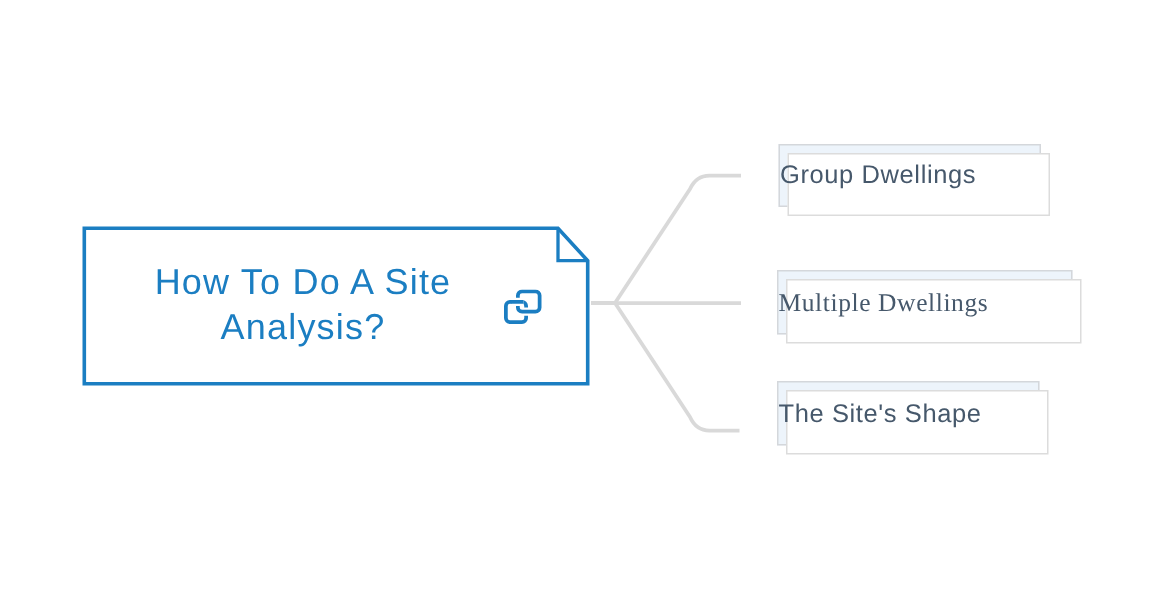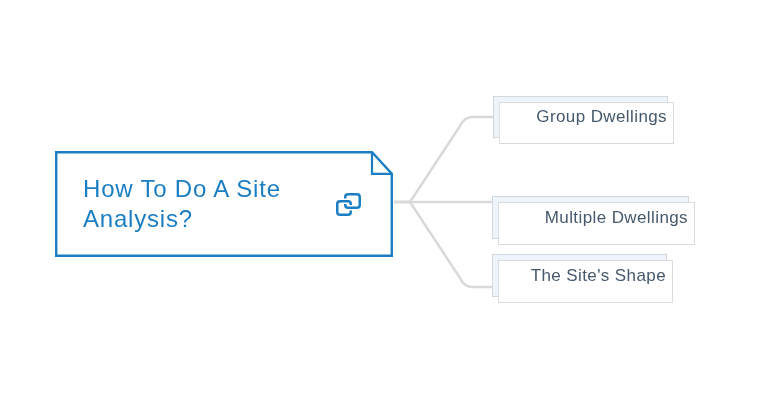--- a/index.html
+++ b/index.html
@@ -19,35 +19,35 @@
   
   .connector-svg{position:absolute;left:0;top:0;width:768px;height:400px;}
   .connector{stroke:var(--connector);stroke-width:2.5;fill:none;stroke-linejoin:round;}
 
   
   .root-node{position:absolute;left:55px;top:151px;width:338px;height:106px;cursor:pointer;}
   .root-shape{position:absolute;left:0;top:0;width:338px;height:106px;overflow:visible;}
   .root-shape .note-outline{fill:#ffffff;stroke:var(--accent-blue);stroke-width:2.4;stroke-linejoin:miter;}
   .root-shape .note-flap{fill:none;stroke:var(--accent-blue);stroke-width:2.2;}
   .root-title{position:absolute;left:28px;right:72px;top:0;bottom:0;
-    display:flex;align-items:center;justify-content:center;
+    display:flex;align-items:center;justify-content:center;text-align:center;
     color:var(--accent-blue);font-size:24px;letter-spacing:0.8px;line-height:30px;font-weight:400;}
   .link-icon{position:absolute;left:281px;top:42px;width:26px;height:24px;cursor:pointer;}
   .icon-stroke{fill:none;stroke:var(--accent-blue);stroke-width:2.5;}
   .icon-casing{fill:none;stroke:#ffffff;stroke-width:5.5;}
 
   
   .child-node{position:absolute;z-index:1;background:var(--child-fill);
     border:1.5px solid var(--child-border);
-    display:flex;align-items:center;justify-content:flex-end;cursor:pointer;}
+    display:flex;align-items:center;justify-content:flex-start;cursor:pointer;margin-left:26px;}
   .child-node::before{content:"";position:absolute;z-index:-1;left:5px;top:5px;
     width:100%;height:100%;background:#ffffff;border:1.5px solid var(--child-shadow-border);}
   .child-label{color:var(--child-text);font-size:17px;letter-spacing:0.4px;white-space:nowrap;}
   .child-1{left:493px;top:96px;width:175px;height:42px;}
-  .child-2{left:492px;top:196px;width:197px;height:43px;}
+  .child-2{left:492px;top:180px;width:197px;height:43px;font-family:Liberation Serif, serif;}
   .child-3{left:492px;top:254px;width:175px;height:43px;}
 </style>
 </head>
 <body>
 
 <div class="stage">
 
   <svg class="connector-svg" viewBox="0 0 768 400" xmlns="http://www.w3.org/2000/svg">
     <path class="connector" d="M394,202 H410 L460,126 Q464,117 473,117 H494"></path>
     <path class="connector" d="M394,202 H494"></path>

